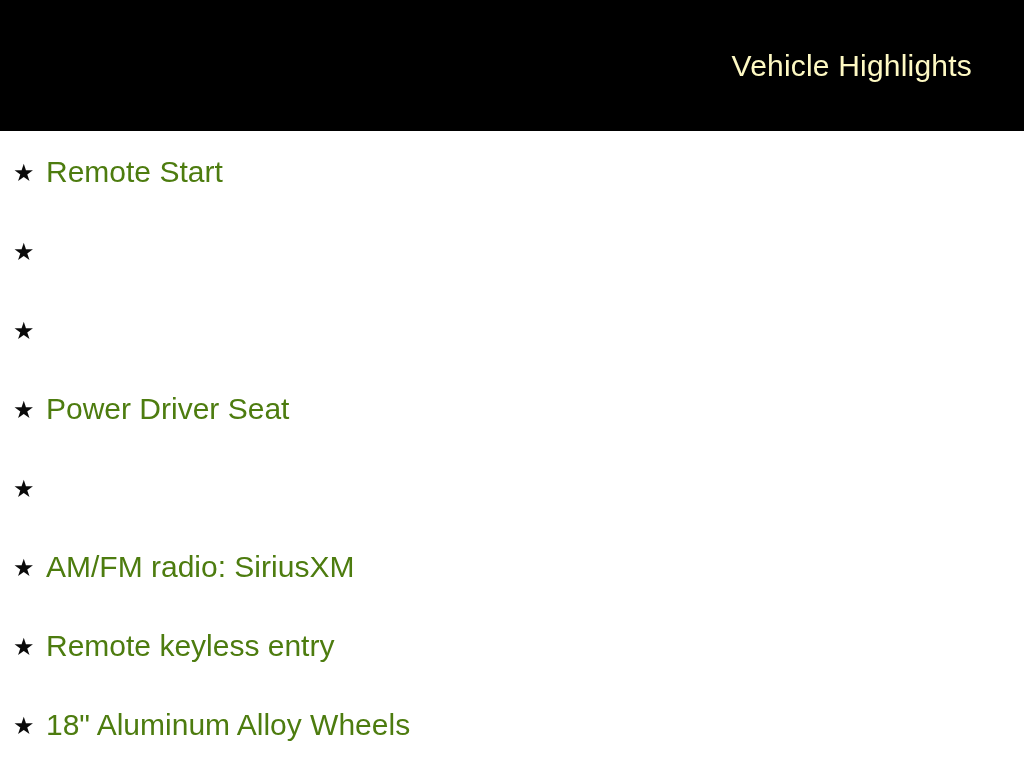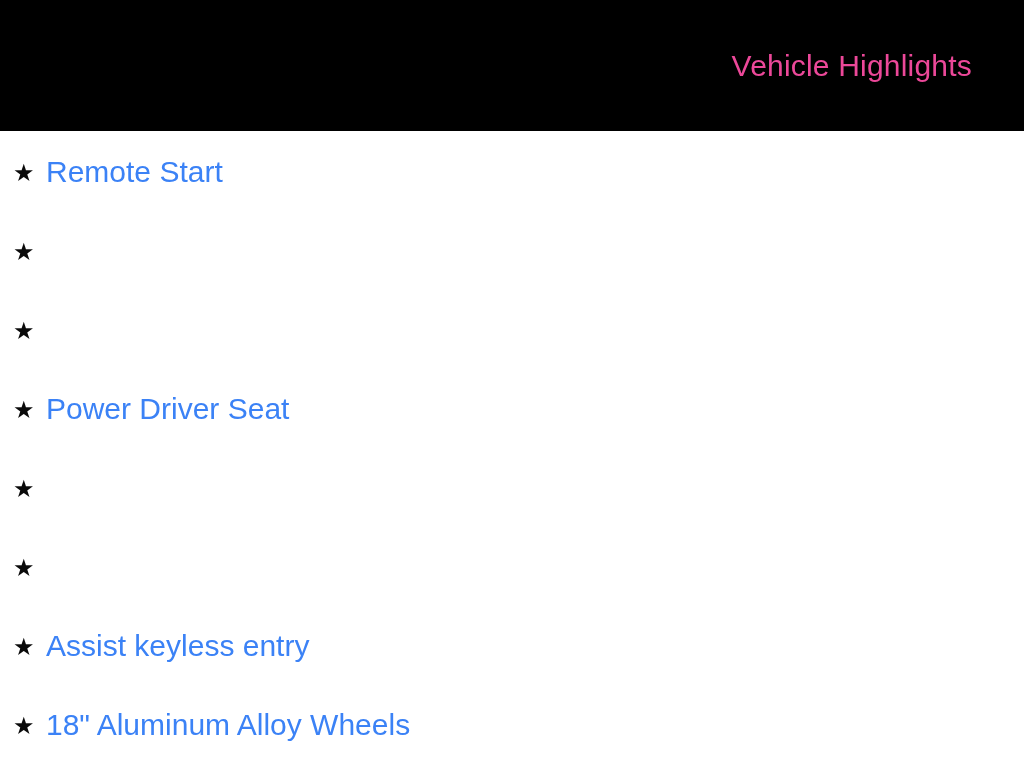--- a/index.html
+++ b/index.html
@@ -13,21 +13,21 @@
   .header-bar {
     width: 1024px;
     height: 131px;
     background: #000000;
     display: flex;
     align-items: center;
     justify-content: flex-end;
     padding-right: 52px;
   }
   .header-title {
-    color: #ec4899;
+    color: #fef9c3;
     font-size: 30px;
     font-weight: 400;
     letter-spacing: 0.2px;
     line-height: 1;
   }
   .highlights-list {
     padding-top: 2px;
   }
   .highlight-row {
     height: 79px;
@@ -38,21 +38,21 @@
   .star-icon {
     color: #0a0a0a;
     font-size: 24px;
     line-height: 1;
     width: 22px;
     text-align: left;
     margin-right: 11px;
     flex: 0 0 auto;
   }
   .highlight-label {
-    color: #3b82f6;
+    color: #4d7c0f;
     font-size: 30px;
     font-weight: 400;
     line-height: 1.15;
     white-space: nowrap;
     text-align: center;
   }
 </style>
 </head>
 <body>
 
@@ -73,22 +73,23 @@
   </div>
   <div class="highlight-row">
     <span class="star-icon">★</span>
     <span class="highlight-label">Power Driver Seat</span>
   </div>
   <div class="highlight-row">
     <span class="star-icon">★</span>
   </div>
   <div class="highlight-row">
     <span class="star-icon">★</span>
+    <span class="highlight-label">AM/FM radio: SiriusXM</span>
   </div>
   <div class="highlight-row">
     <span class="star-icon">★</span>
-    <span class="highlight-label">Assist keyless entry</span>
+    <span class="highlight-label">Remote keyless entry</span>
   </div>
   <div class="highlight-row">
     <span class="star-icon">★</span>
     <span class="highlight-label">18" Aluminum Alloy Wheels</span>
   </div>
 </div>
 
 </body></html>

